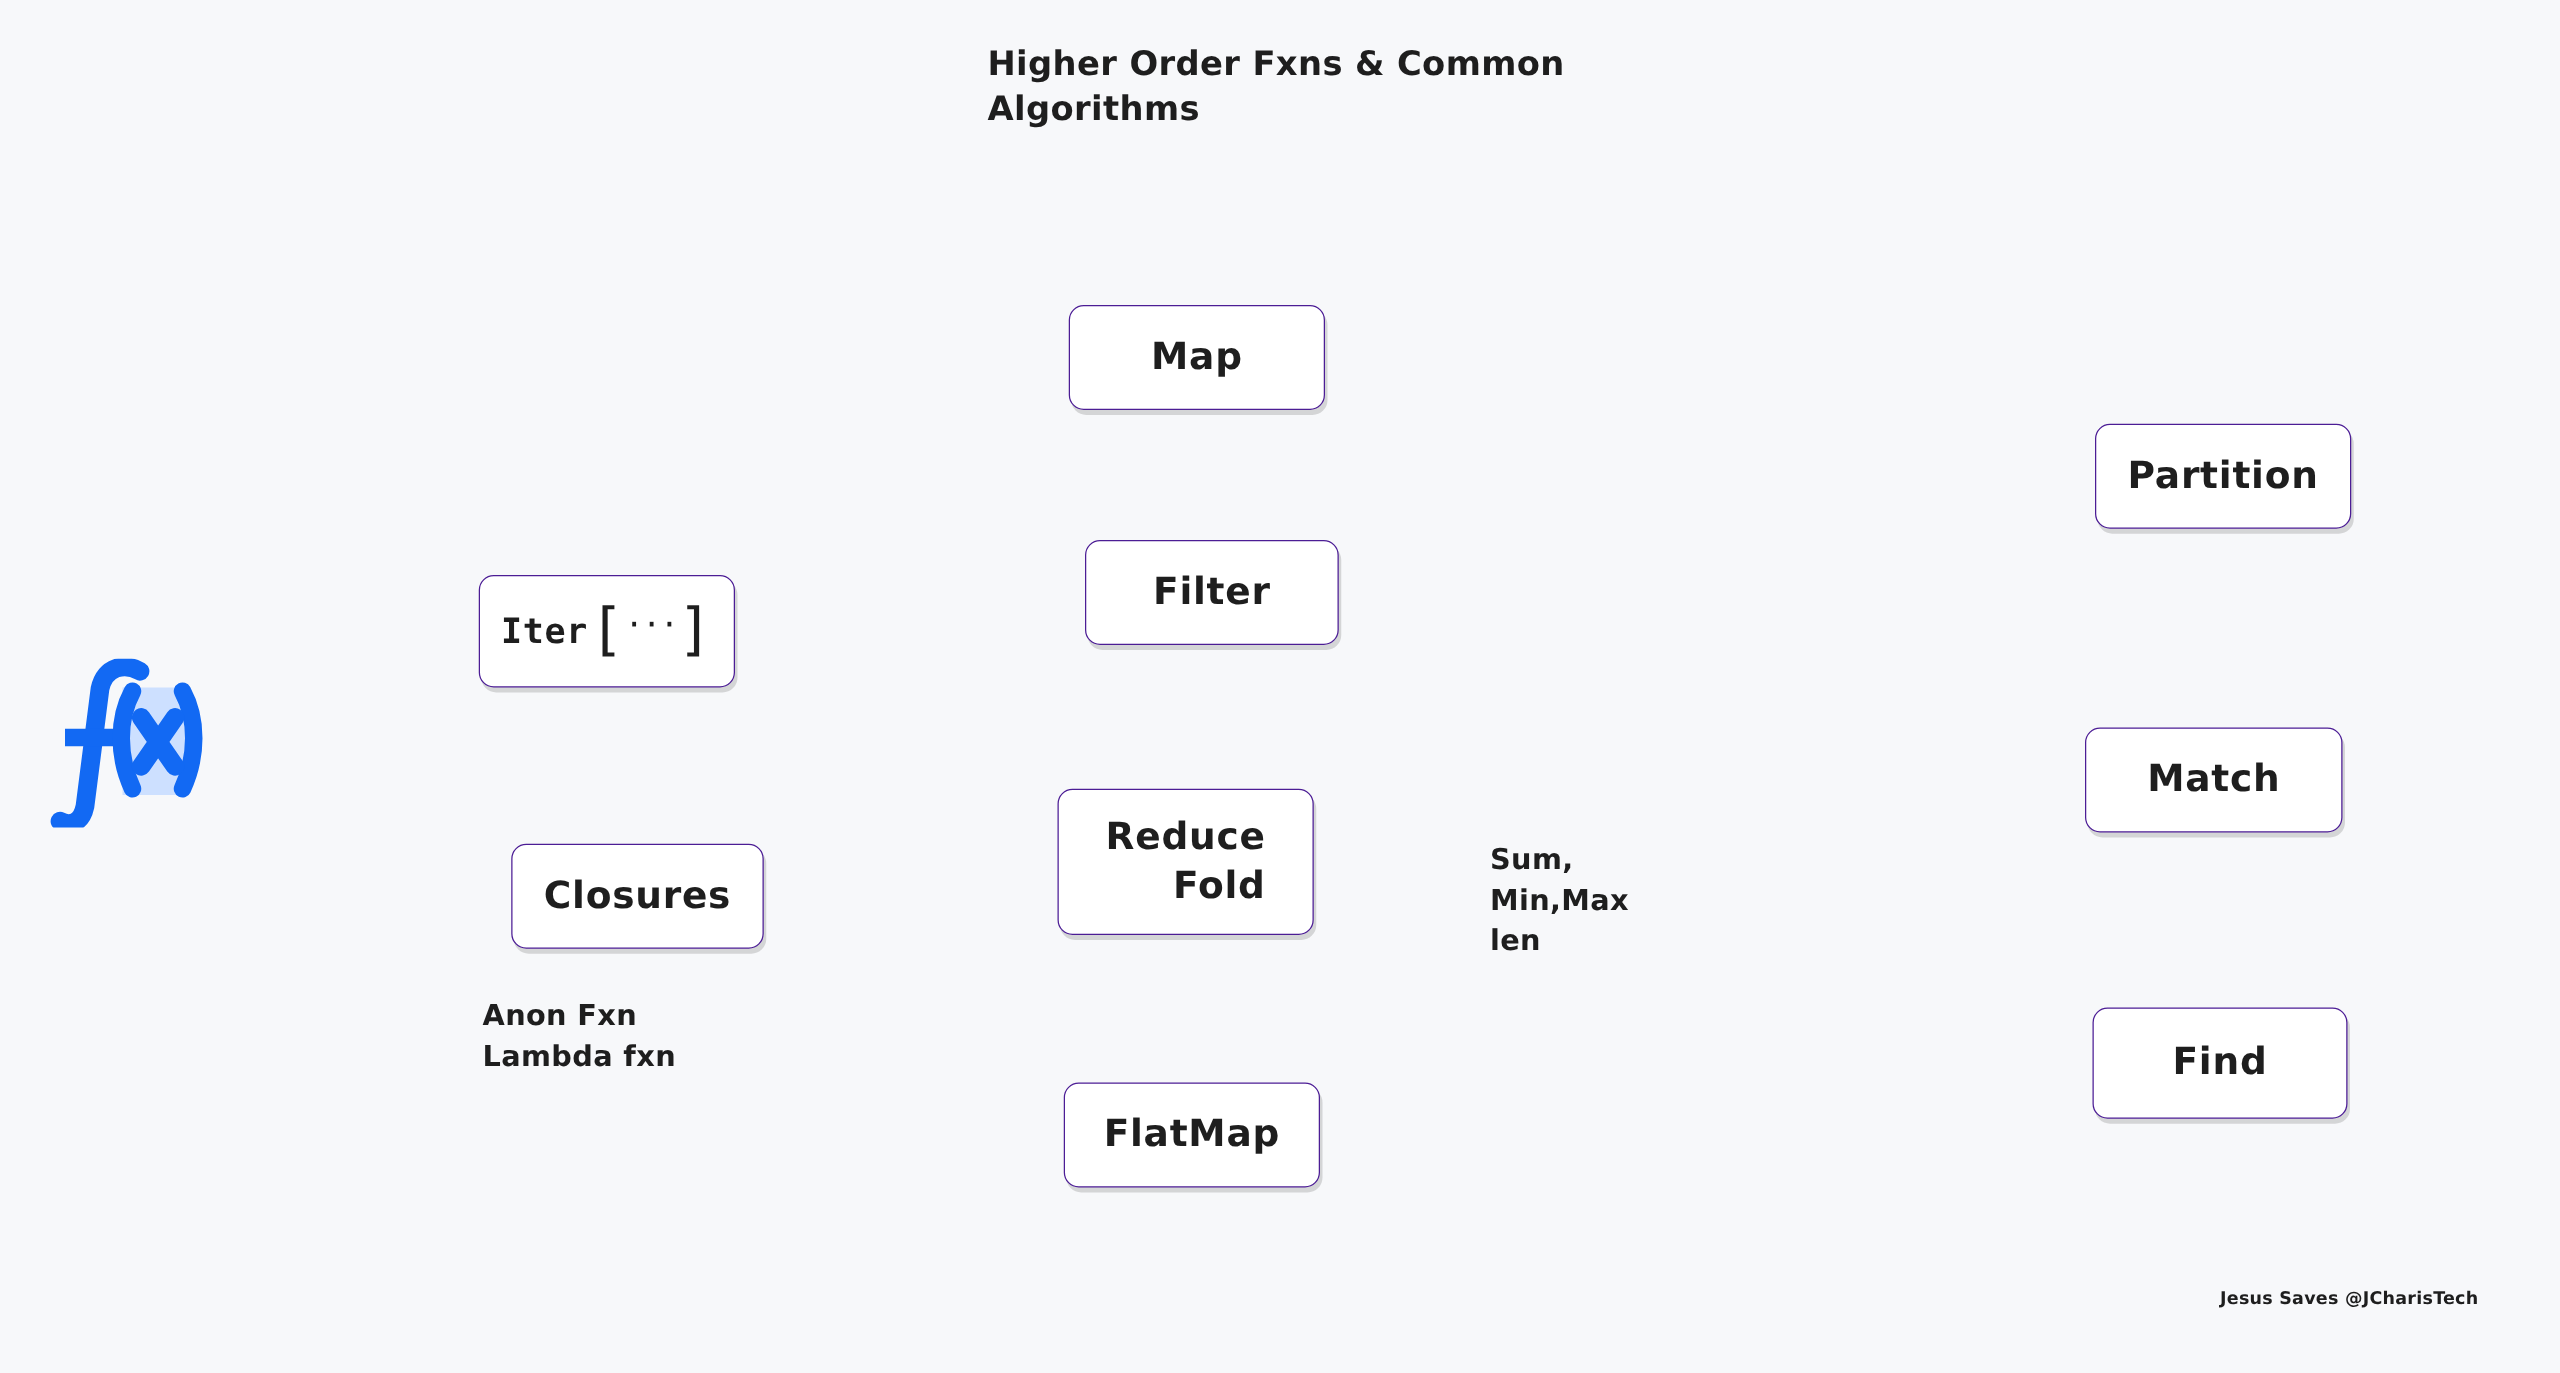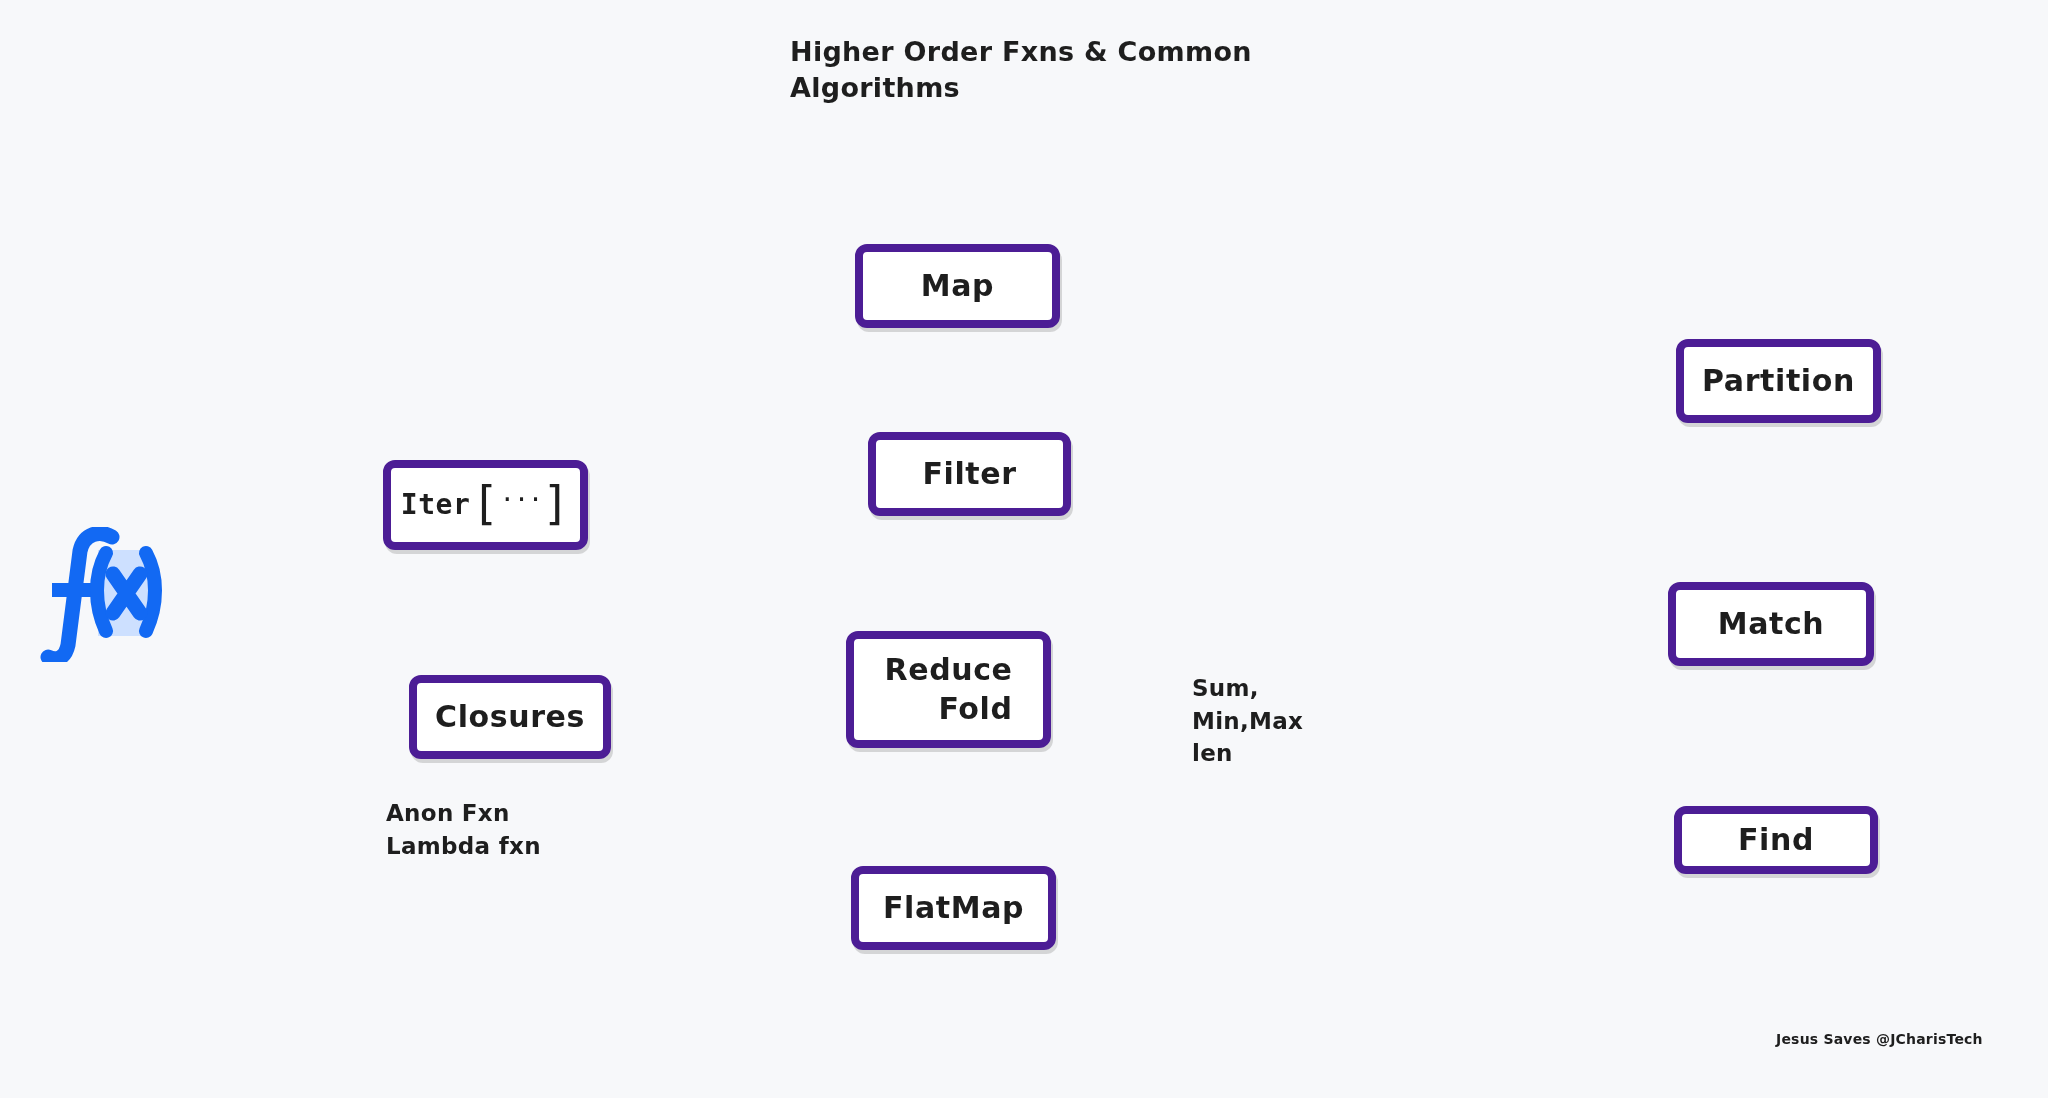--- a/index.html
+++ b/index.html
@@ -31,21 +31,21 @@
     line-height: 1.32;
     color: #1e1e1e;
     letter-spacing: 0.3px;
   }
 
   
   .box {
     position: absolute;
     box-sizing: border-box;
     background: #ffffff;
-    border: 8px solid #4c1d95;
+    border: 1px solid #4c1d95;
     border-radius: 12px;
     display: flex;
     align-items: center;
     justify-content: center;
     text-align: center;
     color: #1e1e1e;
     font-family: "DejaVu Sans", sans-serif;
     font-weight: 700;
     font-size: 30px;
     letter-spacing: 0.6px;
@@ -61,21 +61,21 @@
   #box-map       { left: 855px;  top: 244px; width: 205px; height: 84px; }
   #box-filter    { left: 853px;  top: 432px; width: 203px; height: 84px; margin-left: 15px; }
   #box-reduce    { left: 846px;  top: 631px; width: 205px; height: 117px; text-align: right; }
   #box-flatmap   { left: 851px;  top: 866px; width: 205px; height: 84px; }
 
   #box-iter      { left: 383px;  top: 460px; width: 205px; height: 90px; }
   #box-closures  { left: 409px;  top: 655px; width: 202px; height: 84px; margin-top: 20px; }
 
   #box-partition { left: 1676px; top: 339px; width: 205px; height: 84px; }
   #box-match     { left: 1668px; top: 582px; width: 206px; height: 84px; justify-content: center; }
-  #box-find      { left: 1674px; top: 806px; width: 204px; height: 68px; }
+  #box-find      { left: 1674px; top: 806px; width: 204px; height: 89px; }
 
   
   #box-iter .label {
     font-family: "DejaVu Sans Mono", monospace;
     font-size: 28px;
     font-weight: 700;
     display: inline-flex;
     align-items: center;
     gap: 1px;
   }

